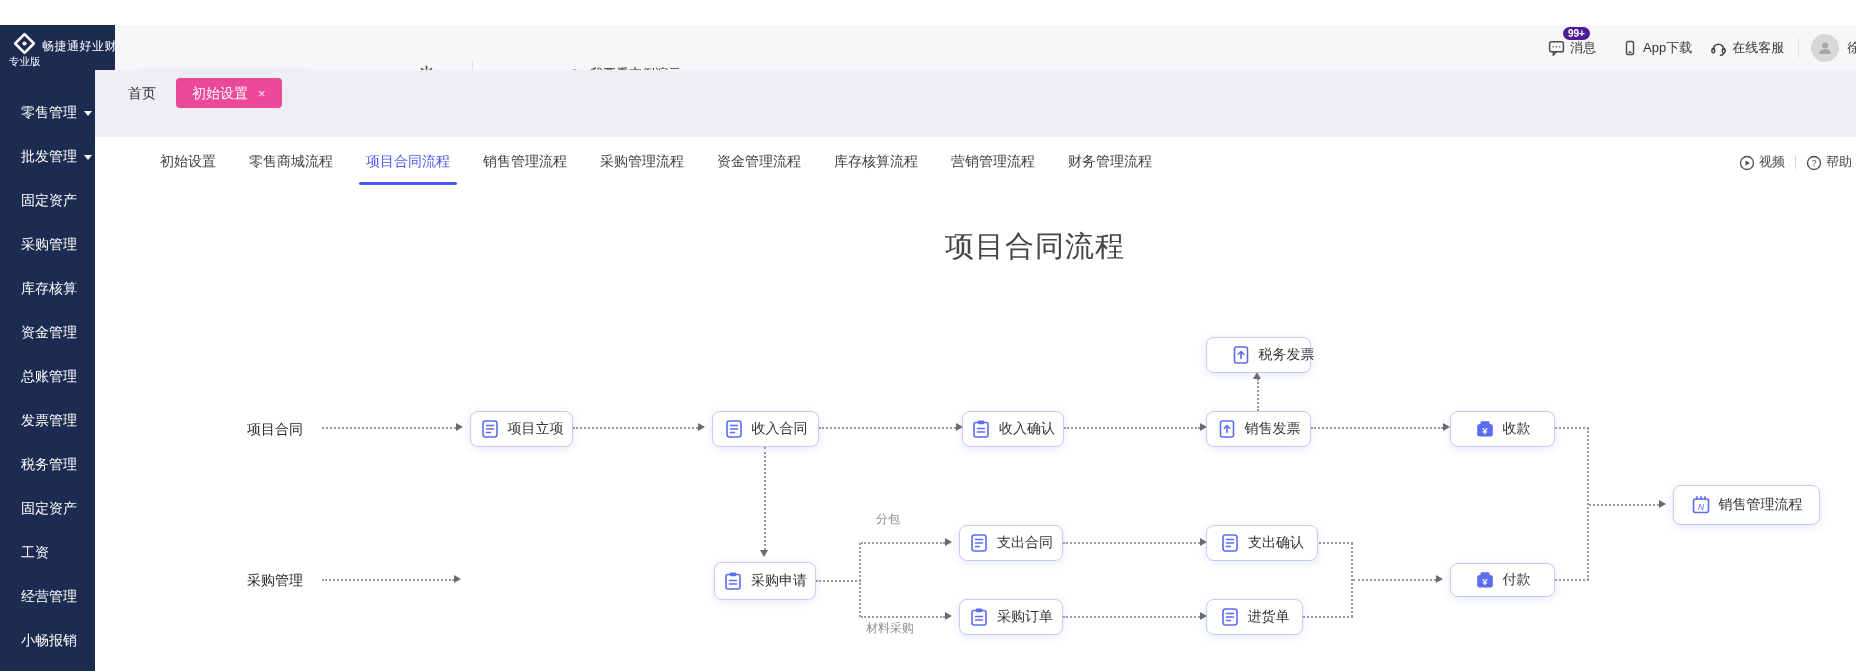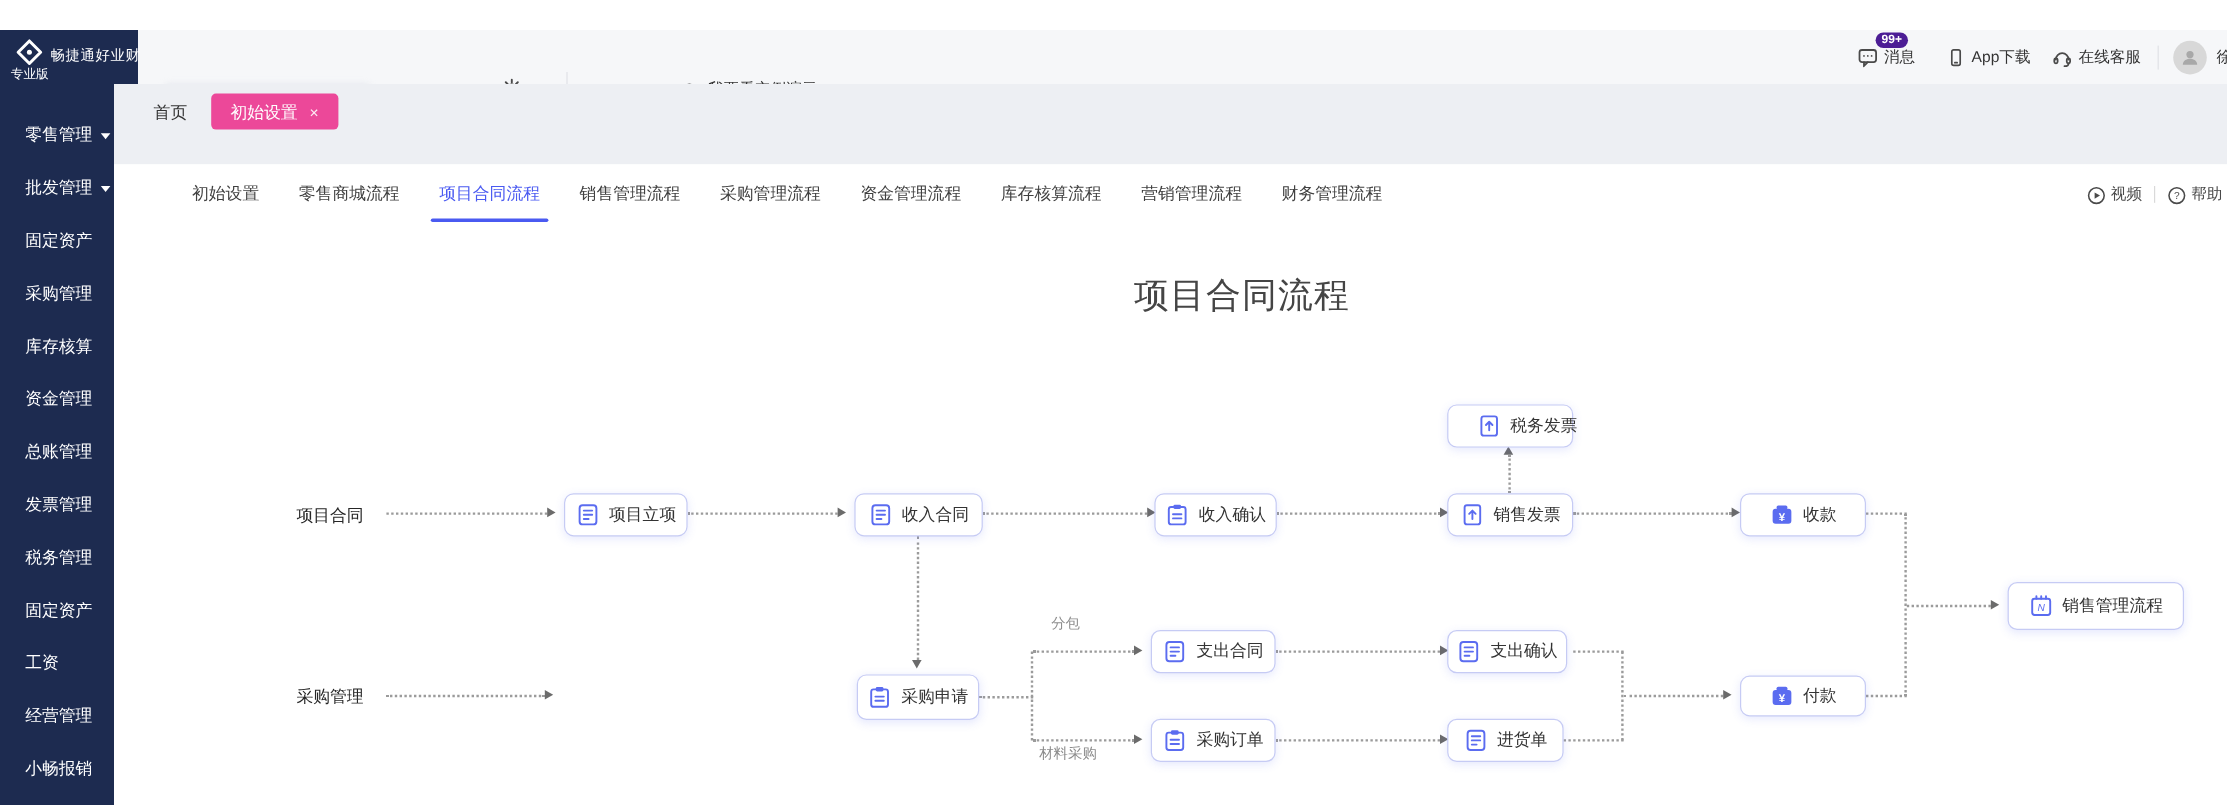--- a/index.html
+++ b/index.html
@@ -347,21 +347,21 @@
         </div>
         <div class="node" style="left: 959px; top: 525px; width: 104px; height: 36px;">
           <span class="nicon">
             <svg width="20" height="20" viewBox="0 0 20 20" fill="none" stroke="#5b6cf0" stroke-width="1.6" stroke-linecap="round">
               <rect x="3" y="2" width="14" height="16" rx="2.5"></rect>
               <path d="M6.5 6.5h7M6.5 10h7M6.5 13.5h4"></path>
             </svg>
           </span>
           <span>支出合同</span>
         </div>
-        <div class="node" style="left: 1206px; top: 525px; width: 100px; height: 36px;">
+        <div class="node" style="left: 1206px; top: 525px; width: 112px; height: 36px;">
           <span class="nicon">
             <svg width="20" height="20" viewBox="0 0 20 20" fill="none" stroke="#5b6cf0" stroke-width="1.6" stroke-linecap="round">
               <rect x="3" y="2" width="14" height="16" rx="2.5"></rect>
               <path d="M6.5 6.5h7M6.5 10h7M6.5 13.5h4"></path>
             </svg>
           </span>
           <span>支出确认</span>
         </div>
         <div class="node" style="left: 959px; top: 599px; width: 104px; height: 36px;">
           <span class="nicon">

